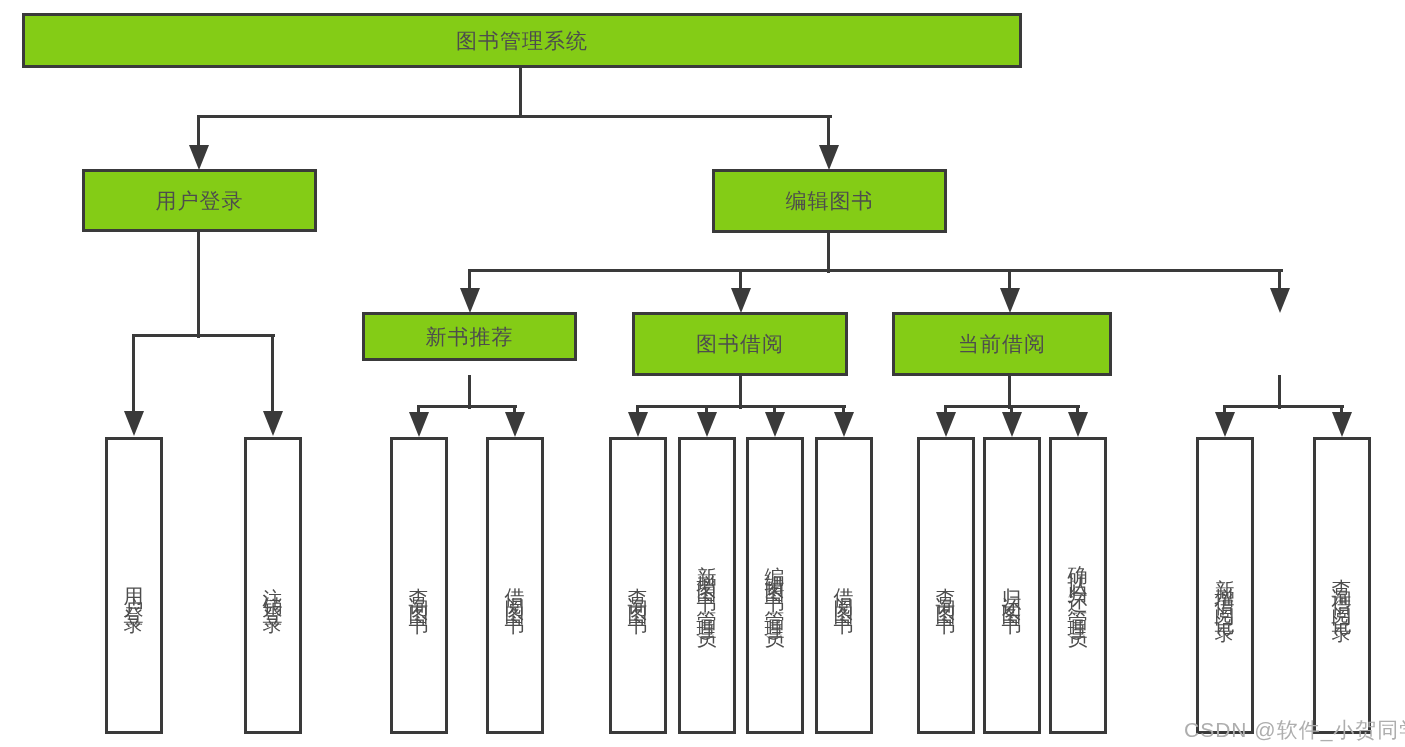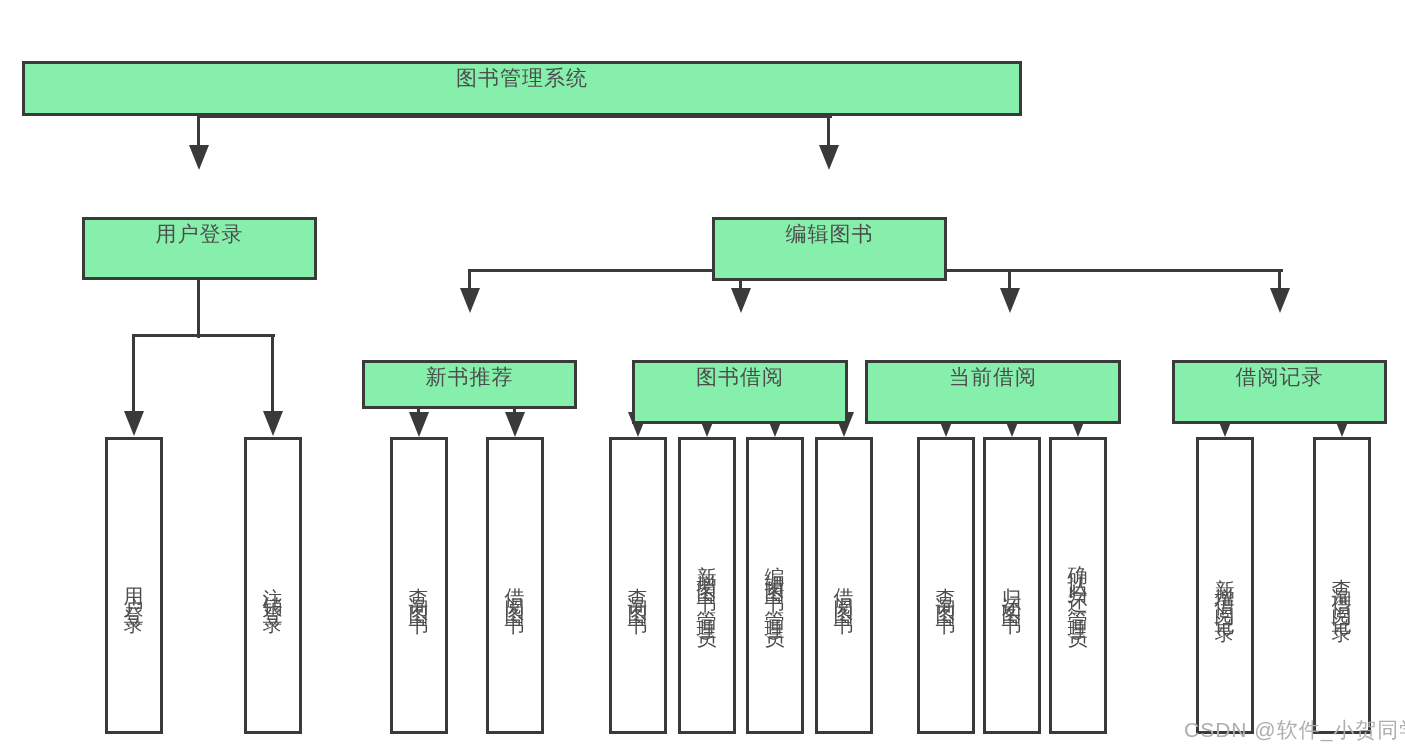--- a/index.html
+++ b/index.html
@@ -3,24 +3,24 @@
 <meta charset="utf-8">
 <style>
   html,body{margin:0;padding:0;background:#ffffff;}
   body{font-family:"Liberation Sans","DejaVu Sans",sans-serif;}
   #canvas{
     position:relative;width:1405px;height:747px;overflow:hidden;
     background:var(--color-background,#ffffff);
     color:var(--color-text,#4d4d4d);
   }
   .hbox{
-    position:absolute;box-sizing:border-box;background:#86efac;
+    position:absolute;box-sizing:border-box;background:#84cc16;
     border:3px solid var(--color-line,#3a3a3a);
-    display:flex;justify-content:center;
-    font-size:21px;letter-spacing:1px;z-index:2;margin-top:48px;
+    display:flex;align-items:center;justify-content:center;
+    font-size:21px;letter-spacing:1px;z-index:2;
   }
   .vbox{
     position:absolute;box-sizing:border-box;top:437px;width:58px;height:297px;
     background:#ffffff;border:3px solid var(--color-line,#3a3a3a);
     display:flex;align-items:center;justify-content:center;z-index:2;
   }
   .vlabel{
     writing-mode:vertical-rl;text-orientation:mixed;
     font-size:20px;line-height:1;letter-spacing:9px;white-space:nowrap;margin-top:9px;
   }
@@ -51,25 +51,22 @@
   <div class="hbox" style="left:712px;top:169px;width:235px;height:64px">
     <span>编辑图书</span>
   </div>
 
   <div class="hbox" style="left:362px;top:312px;width:215px;height:49px">
     <span>新书推荐</span>
   </div>
   <div class="hbox" style="left:632px;top:312px;width:216px;height:64px">
     <span>图书借阅</span>
   </div>
-  <div class="hbox" style="left:865px;top:312px;width:256px;height:64px">
+  <div class="hbox" style="left:892px;top:312px;width:220px;height:64px">
     <span>当前借阅</span>
-  </div>
-  <div class="hbox" style="left:1172px;top:312px;width:215px;height:64px">
-    <span>借阅记录</span>
   </div>
 
   <div class="vbox" style="left:105px">
     <span class="vlabel">用户登录</span>
   </div>
   <div class="vbox" style="left:244px">
     <span class="vlabel">注销登录</span>
   </div>
 
   <div class="vbox" style="left:390px">

